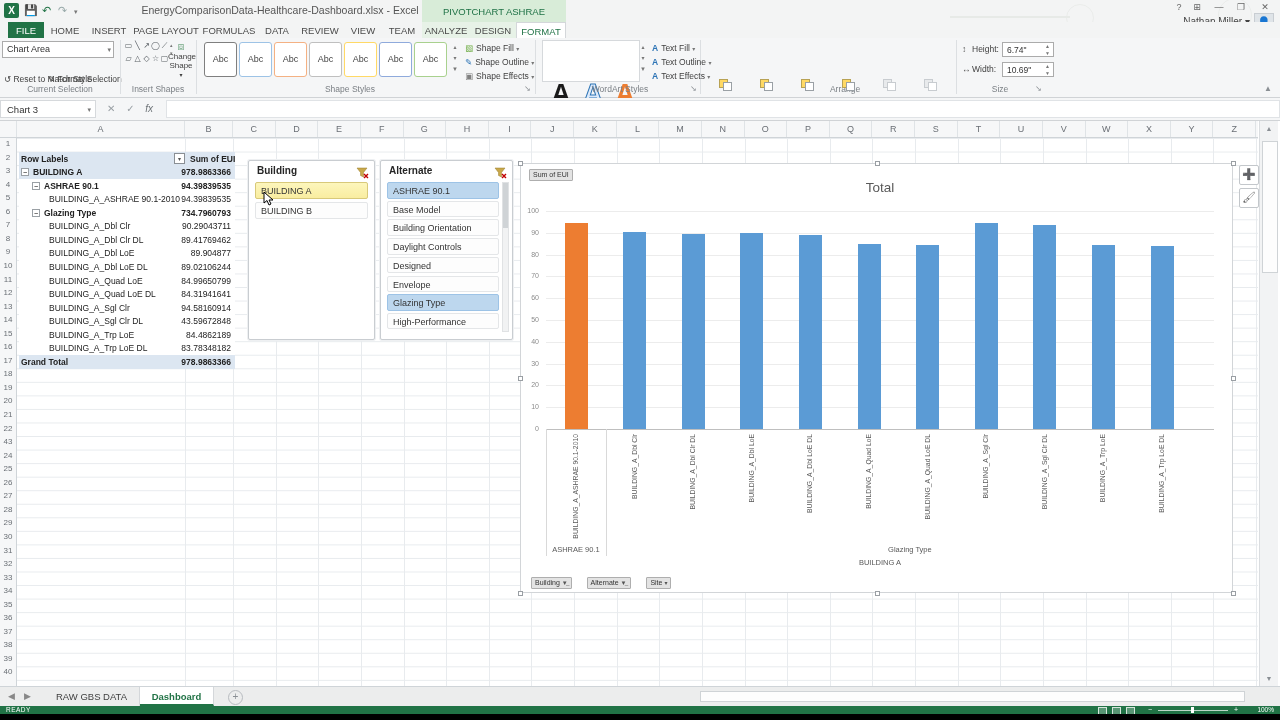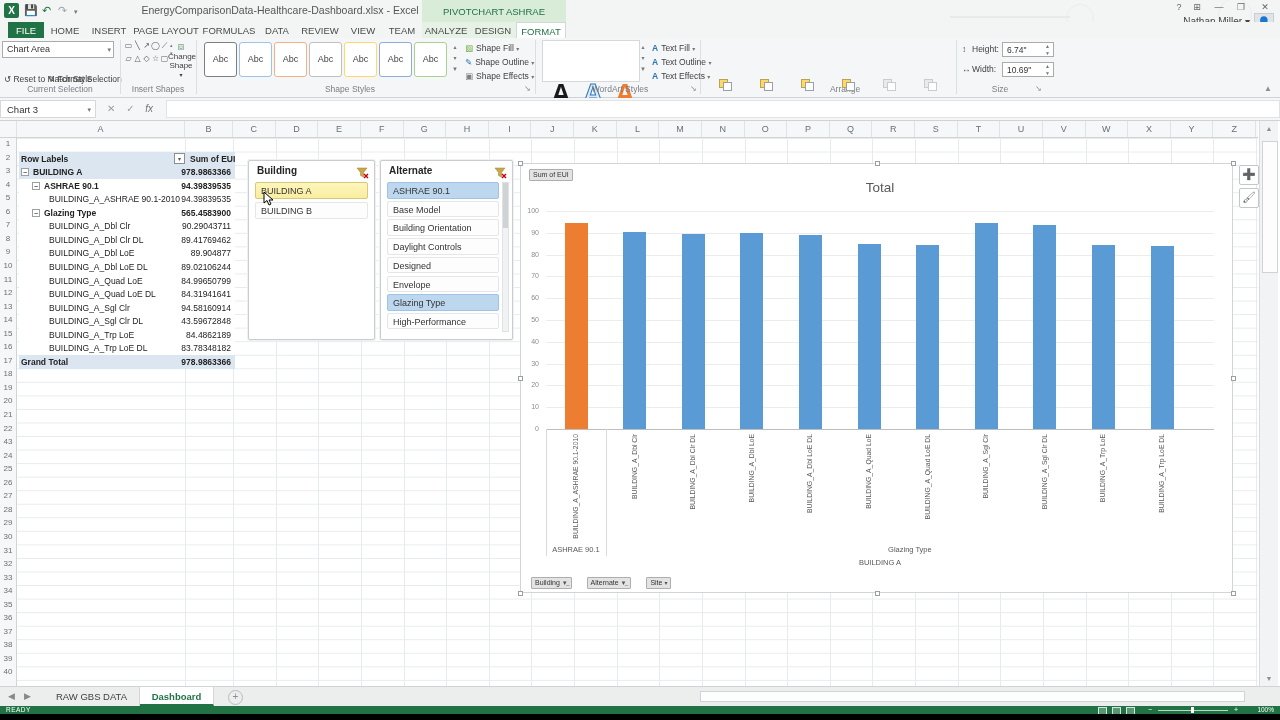--- a/index.html
+++ b/index.html
@@ -320,21 +320,21 @@
         <div class="lbl" style="left: 25px;">ASHRAE 90.1</div>
         <div class="val">94.39839535</div>
       </div>
       <div class="prow" style="top: 54.2px;">
         <div class="lbl" style="left: 30px;">BUILDING_A_ASHRAE 90.1-2010</div>
         <div class="val">94.39839535</div>
       </div>
       <div class="prow b" style="top: 67.75px;">
         <div class="cbx" style="left: 13px;">−</div>
         <div class="lbl" style="left: 25px;">Glazing Type</div>
-        <div class="val">565.4583900</div>
+        <div class="val">734.7960793</div>
       </div>
       <div class="prow" style="top: 81.3px;">
         <div class="lbl" style="left: 30px;">BUILDING_A_Dbl Clr</div>
         <div class="val">90.29043711</div>
       </div>
       <div class="prow" style="top: 94.85px;">
         <div class="lbl" style="left: 30px;">BUILDING_A_Dbl Clr DL</div>
         <div class="val">89.41769462</div>
       </div>
       <div class="prow" style="top: 108.4px;">

